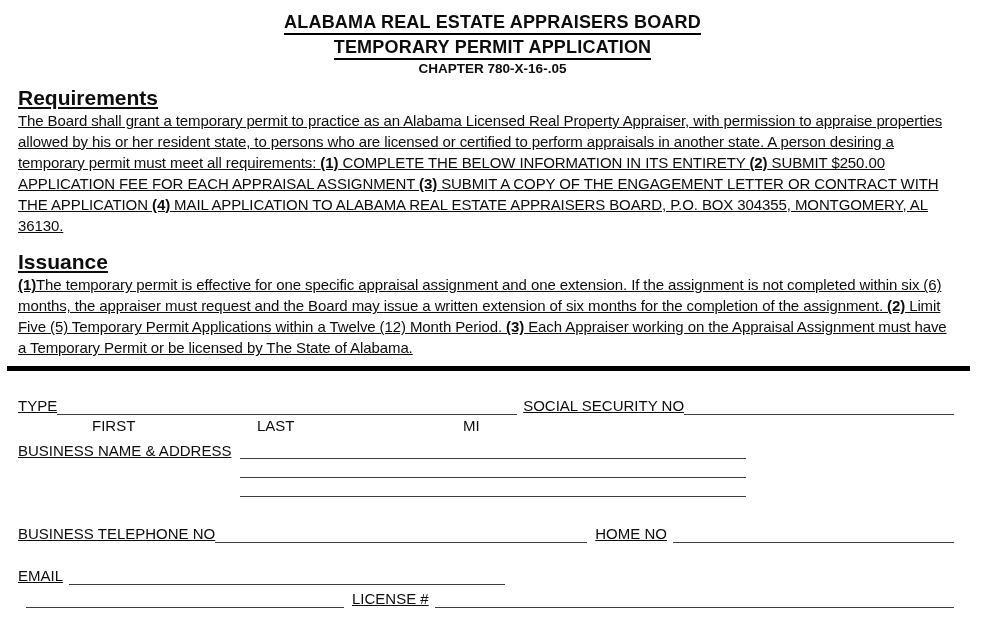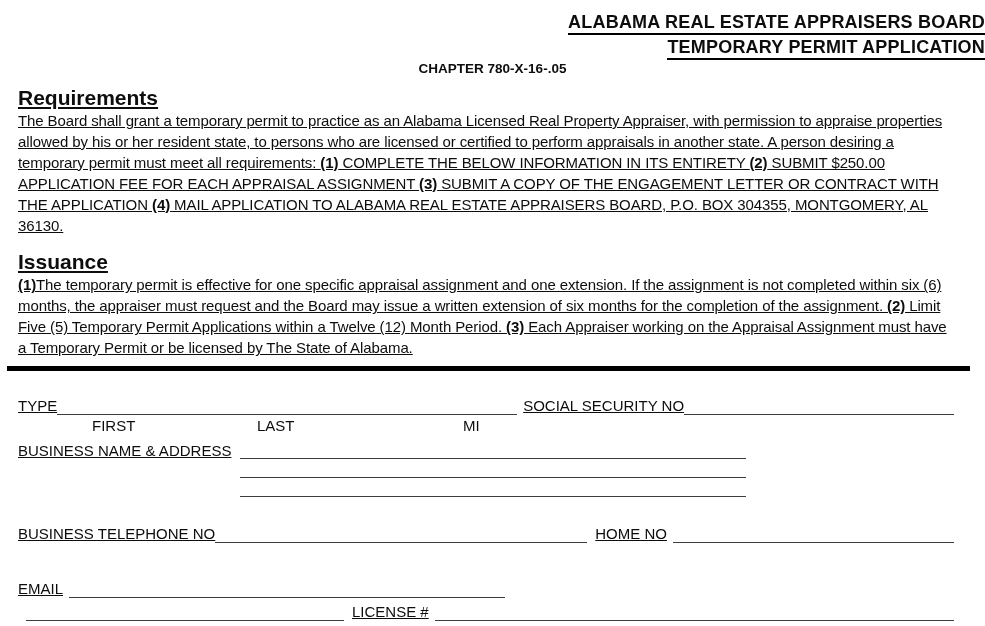--- a/index.html
+++ b/index.html
@@ -5,21 +5,21 @@
   * { box-sizing: border-box; }
   html, body { margin: 0; padding: 0; }
   body {
     width: 985px; height: 626px;
     background: #ffffff;
     color: #0d0d0d;
     font-family: "Liberation Sans", "DejaVu Sans", sans-serif;
     overflow: hidden;
   }
   .doc-header { text-align: center; padding-top: 10px; }
-  .doc-line { font-size: 18px; font-weight: bold; line-height: 24px; letter-spacing: 0.2px; text-align: right; }
+  .doc-line { font-size: 18px; font-weight: bold; line-height: 24px; letter-spacing: 0.2px; }
   .u { border-bottom: 2.5px solid #000; display: inline-block; line-height: 20px; padding-bottom: 1px; }
   .doc-chapter { font-size: 13.5px; font-weight: bold; line-height: 17px; margin-top: 0; }
   .content { padding: 0 31px 0 18px; text-decoration: underline; }
   .sec-heading { font-size: 21px; font-weight: bold; line-height: 25px; margin: 0; }
   .req-heading { margin-top: 8px; }
   .iss-heading { margin-top: 13px; }
   .body-p { font-size: 15px; line-height: 20.9px; letter-spacing: -0.1px; margin: 1px 0 0 0; }
   .b { font-weight: bold; }
   .thick-rule { height: 5px; background: #000; margin: 7px 15px 0 7px; }
   .form-area { font-size: 15px; margin-top: 24px; }
@@ -36,21 +36,21 @@
   .sub-row { position: relative; height: 21px; font-size: 15px; }
   .sub { position: absolute; top: 2px; line-height: 18px; }
   .sub-first { left: 74px; }
   .sub-last { left: 239px; }
   .sub-mi { left: 445px; }
   .addr-block { display: flex; margin-top: 4px; }
   .addr-lbl { width: 222px; padding-top: 2px; line-height: 18px; }
   .addr-lines { width: 506px; }
   .addr-l { height: 19px; width: 100%; }
   .row-phone { margin-top: 26px; }
-  .row-email { margin-top: 35px; }
+  .row-email { margin-top: 22px; }
   .row-license { margin-top: 3px; }
 </style>
 </head>
 <body>
 
 <div>
 
   <div class="doc-header">
     <div class="doc-line">
       <span class="u">ALABAMA REAL ESTATE APPRAISERS BOARD</span>

